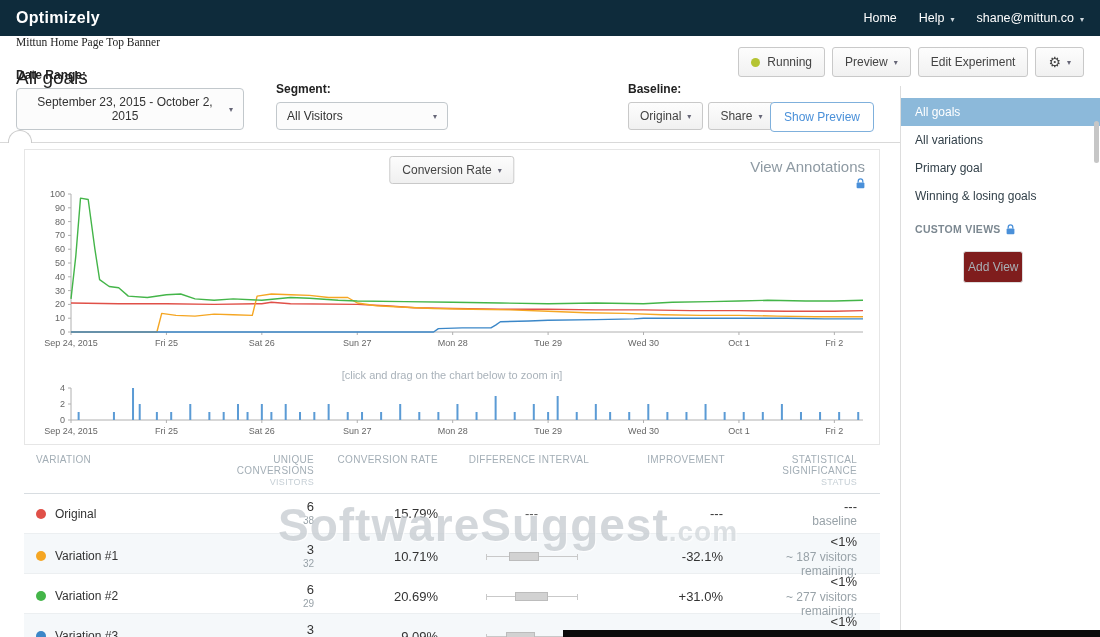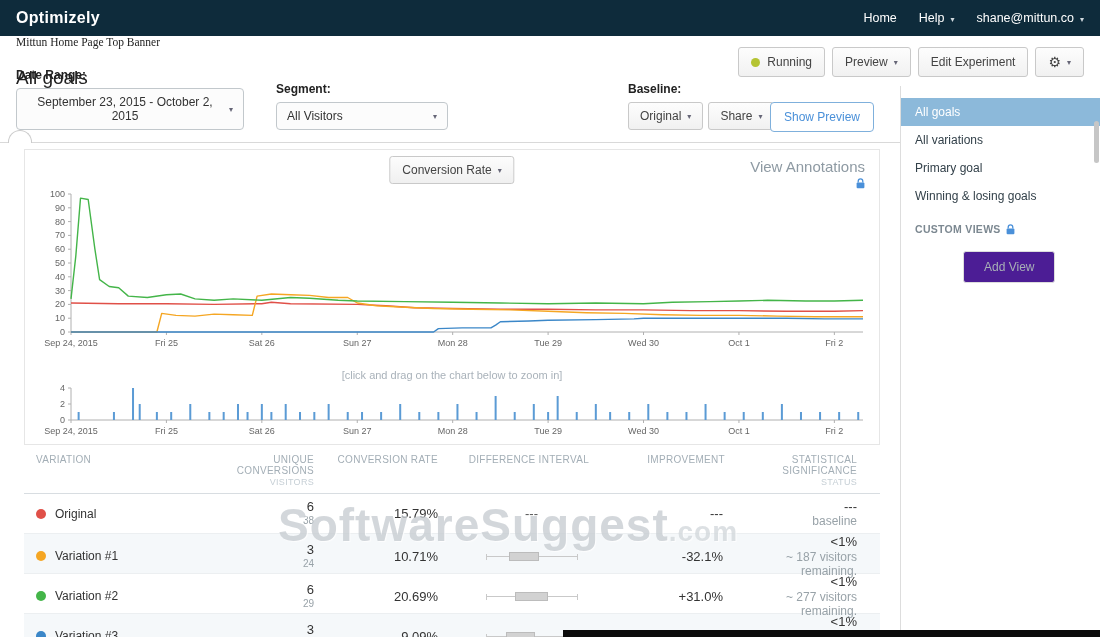--- a/index.html
+++ b/index.html
@@ -104,21 +104,21 @@
   .c-sig { text-align:right; padding-right:12px; line-height:1.2; }
   .note { font-size:12px; }
 
   
   .rv-title { font-size:13px; font-weight:bold; color:#2d3c44; padding:2px 14px 10px;
     border-bottom:1px solid #e2e2e2; margin-bottom:3px; }
   .rv-item { padding:7px 14px; color:#33414a; cursor:pointer; }
   .rv-item.selected { background:var(--selectedbg,#8cb9da); color:#fff; }
   .custom-views { margin-top:13px; padding:0 14px; color:#7c8891; font-size:10.5px;
     font-weight:bold; letter-spacing:.3px; display:flex; gap:5px; align-items:center; }
-  .add-view { margin:16px 0 0 62px; padding:8px 20px; background:#4c1d95;
+  .add-view { margin:16px 0 0 62px; padding:8px 4px; background:#7f1d1d;
     border:1px solid #ddd; border-radius:3px; color:#a8b0b6; font-size:12px;
     cursor:pointer; font-family:inherit; }
   .scroll-thumb { position:absolute; right:1px; top:35px; width:5px; height:42px;
     background:#c6c6c6; border-radius:3px; }
 
   .watermark { position:absolute; left:278px; top:498px; font-size:46px; font-weight:bold;
     color:#c9ced3; opacity:.8; letter-spacing:1px; pointer-events:none;
     text-shadow:1px 1px 1px #fff; }
   .wm-suffix { font-size:28px; color:#d4d9dd; }
   .bottom-bar { position:absolute; left:563px; right:0; bottom:0; height:7px; background:#0b0b0b; }
@@ -363,21 +363,21 @@
           <div class="c-imp">---</div>
           <div class="c-sig">
               <div>---</div>
               <div class="sub note">baseline</div>
             </div>
         </div>
         <div class="trow">
           <div class="c-var"><span class="row-dot" style="background: rgb(245, 166, 35);"></span><span>Variation #1</span></div>
           <div class="c-conv">
               <div class="num">3</div>
-              <div class="sub">24</div>
+              <div class="sub">32</div>
             </div>
           <div class="c-rate">10.71%</div>
           <div class="c-diff">
               <span class="diff-text"></span>
               <div class="whisker">
                 <div class="wline"></div>
                 <div class="wbox" style="left: 26%; width: 32%;"></div>
               </div>
             </div>
           <div class="c-imp">-32.1%</div>

